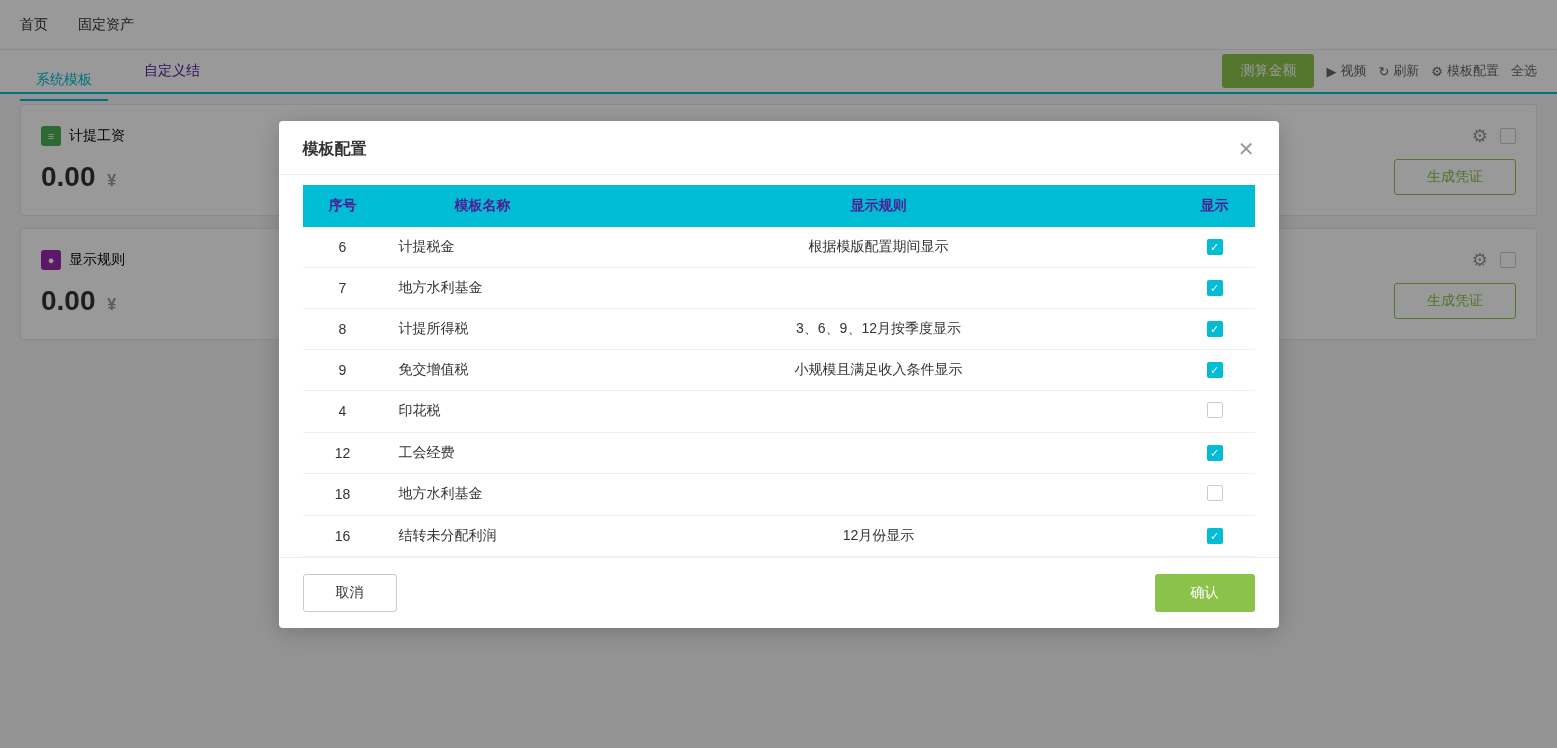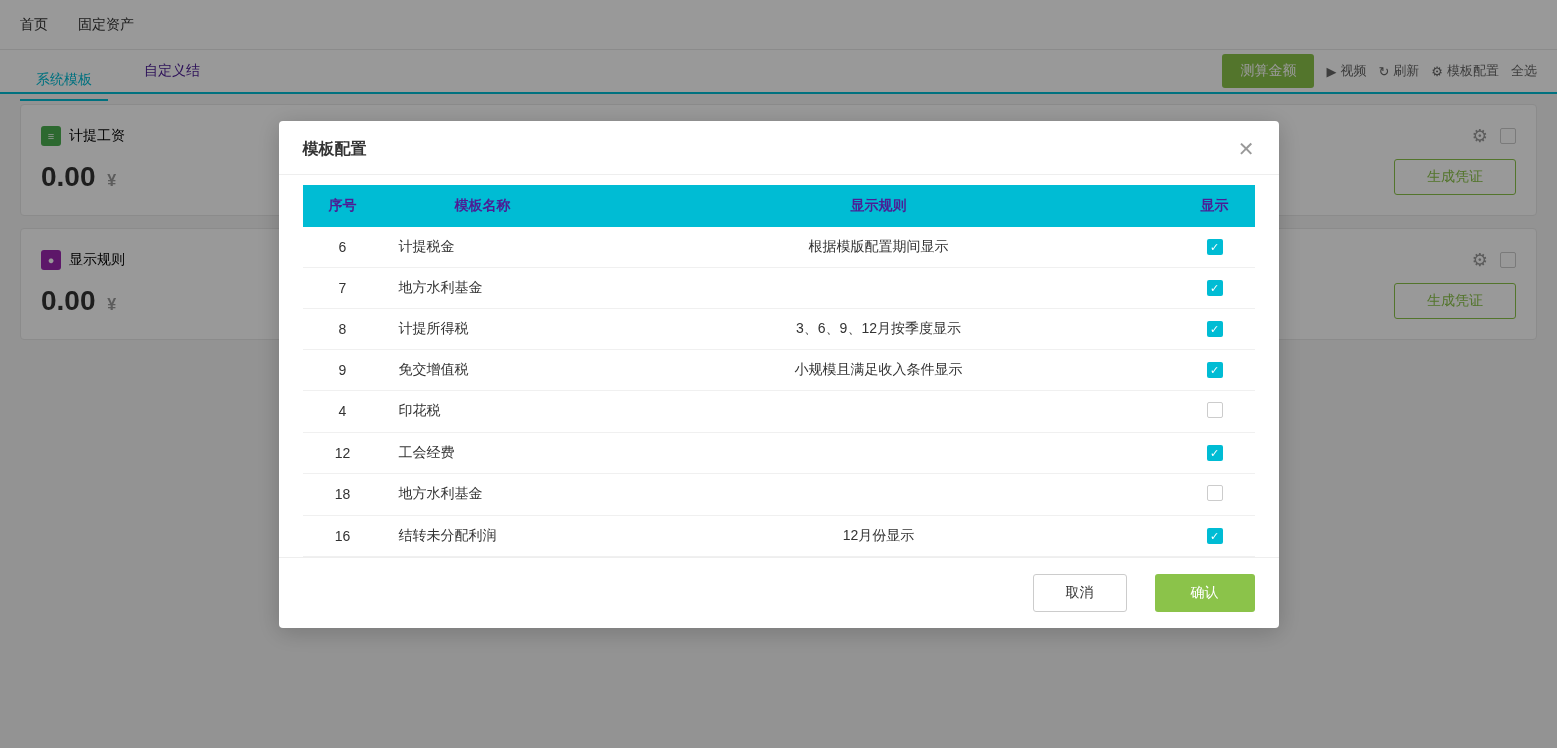--- a/index.html
+++ b/index.html
@@ -190,21 +190,21 @@
 
     .modal-body {
       flex: 1;
       overflow-y: auto;
       padding: 0 24px;
     }
 
     .modal-footer {
       padding: 16px 24px;
       display: flex;
-      justify-content: flex-end;
+      justify-content: space-between;
       gap: 28px;
       border-top: 1px solid #eee;
     }
 
     
     .config-table {
       width: 100%;
       border-collapse: collapse;
       margin-top: 10px;
     }

